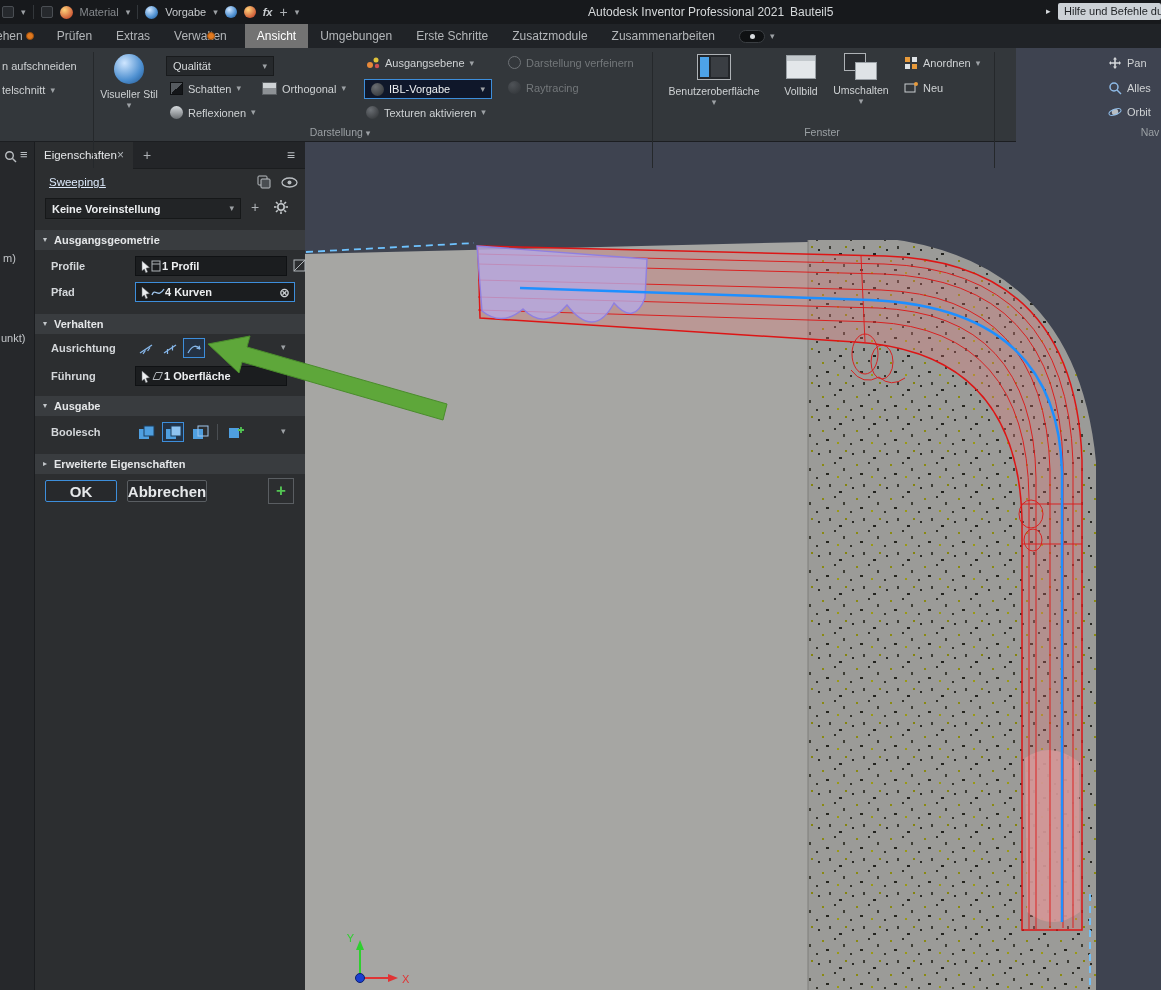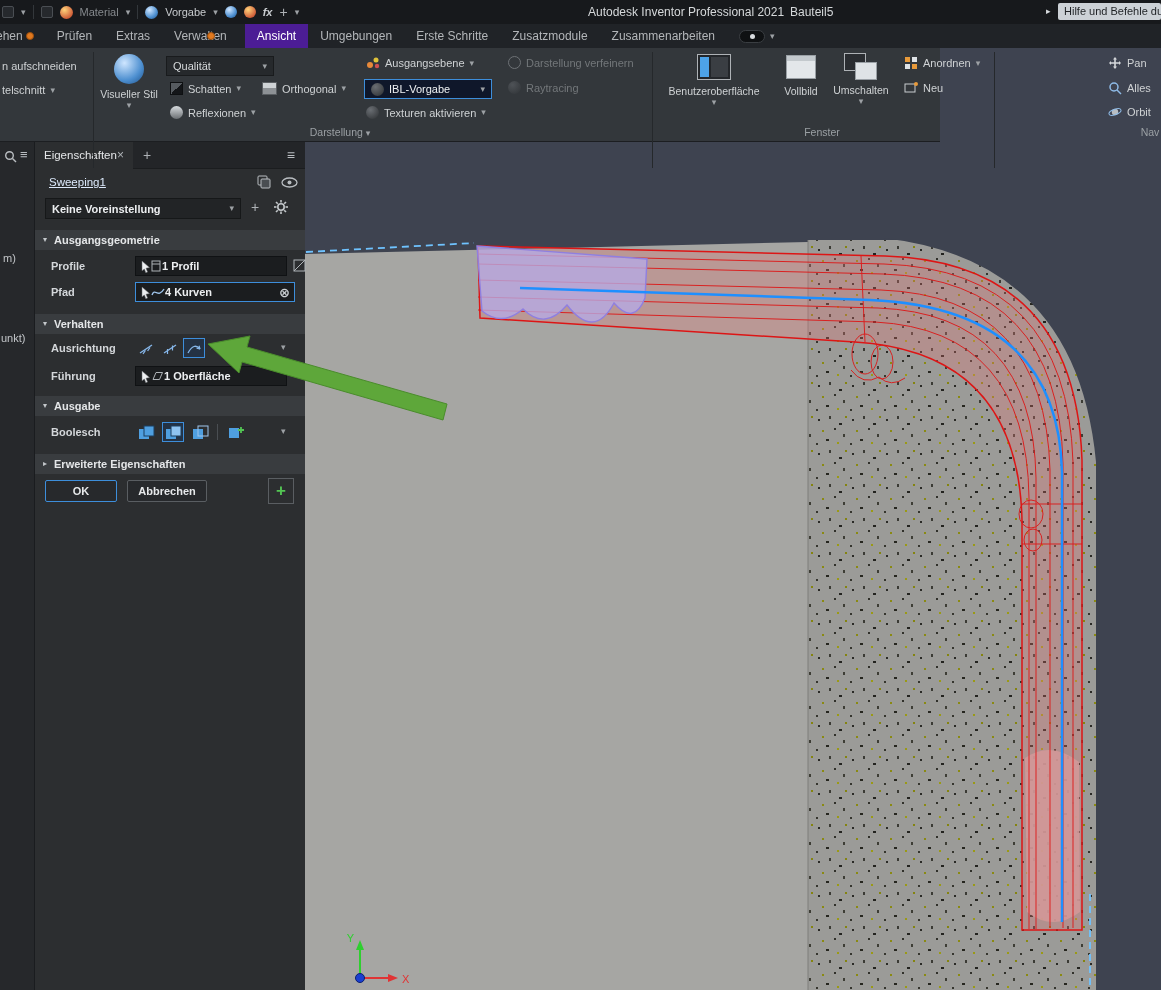--- a/index.html
+++ b/index.html
@@ -17,27 +17,27 @@
 .caret{color:#9da1a5;font-size:9px;line-height:1}
 .muted{color:#85898d}
 .fx{font-style:italic;font-weight:bold;color:#c9cdd1}
 .minibox{width:12px;height:12px;border:1px solid #4a4e53;background:#26292d;border-radius:2px}
 .helpbox{background:#ccd1d6;color:#1e2124;font-size:11px;height:17px;line-height:17px;
   padding:0 6px;border-radius:2px;white-space:nowrap;overflow:hidden}
 .apptitle{font-size:12px;color:#d6d9db;white-space:nowrap}
 
 .tabrow{left:0;top:24px;width:1161px;height:24px;background:#202327;display:flex;align-items:center;z-index:9}
 .rtab{padding:0 12px;height:24px;line-height:24px;font-size:12px;color:#b3b6b9;white-space:nowrap}
-.rtab.active{background:#4c1d95;color:#fff}
+.rtab.active{background:#737373;color:#fff}
 .badge{width:8px;height:8px;border-radius:50%;background:#e0791f;border:1px solid #9c4f0e}
 .pill{width:26px;height:13px;border-radius:7px;background:#0f1113;border:1px solid #3a3e42;
   display:flex;align-items:center;justify-content:center}
 .pill i{width:5px;height:5px;border-radius:50%;background:#d8dcdf}
 
-.ribbon{left:0;top:48px;width:940px;height:94px;background:#33373b;z-index:8;border-bottom:1px solid #1c1e21}
+.ribbon{left:0;top:48px;width:1016px;height:94px;background:#33373b;z-index:8;border-bottom:1px solid #1c1e21}
 .ritem{display:flex;align-items:center;gap:5px;font-size:11px;color:#cfd2d4;white-space:nowrap}
 .ritem.dis{color:#73777a}
 .ddbox{background:#26292c;border:1px solid #191b1d;height:20px;display:flex;align-items:center;
   padding:0 6px;gap:5px;font-size:11px;color:#d6d9db;white-space:nowrap}
 .ddbox .caret{margin-left:auto}
 .ddbox.hl{border-color:var(--c-select-blue,#3d8edb);background:#0f172a;color:#eef1f3}
 .bigbtn{display:flex;flex-direction:column;align-items:center;font-size:10.5px;color:#cfd2d4;
   text-align:center;line-height:1.2}
 .grouplabel{font-size:10.5px;color:#9ba0a4;text-align:center;white-space:nowrap}
 .vsep{width:1px;background:#25282b}
@@ -73,21 +73,21 @@
   padding-left:8px;font-size:11px;font-weight:bold;color:#e4e6e8}
 .sechdr .caret{font-size:8px;color:#c3c7ca}
 .rowlabel{font-size:11px;font-weight:bold;color:#d4d7da;white-space:nowrap}
 .field{background:#1b1d1f;border:1px solid #101214;height:20px;display:flex;align-items:center;
   gap:0;padding:0 4px;color:#eceef0;font-size:11px;font-weight:bold;white-space:nowrap}
 .field.sel{border-color:var(--c-select-blue,#3d8edb)}
 .clearx{margin-left:auto;color:#cdd1d4;font-size:13px;line-height:1}
 .iconbtn{width:22px;height:20px;border:1px solid transparent;display:flex;align-items:center;justify-content:center}
 .iconbtn.sel{border-color:var(--c-select-blue,#3d8edb);background:#243244}
 .booldiv{width:1px;height:16px;background:#4a4e52}
-.btn{height:22px;border:1px solid #5a5e62;background:#27292c;color:#e6e8ea;font-size:11px;
+.btn{height:22px;border:1px solid #5a5e62;background:#27292c;color:#e6e8ea;font-size:15px;
   font-weight:bold;display:flex;align-items:center;justify-content:center;border-radius:2px}
 .btn.primary{border-color:var(--c-select-blue,#3d8edb)}
 .plusbtn{width:26px;height:26px;border:1px solid #5a5e62;display:flex;align-items:center;
   justify-content:center;color:#53c553;font-size:17px;font-weight:bold}
 
 .viewport{left:305px;top:142px;width:856px;height:848px;z-index:1}
 .overlay{left:0;top:0;width:1161px;height:990px;pointer-events:none;z-index:60}
 </style>
 </head>
 <body>

